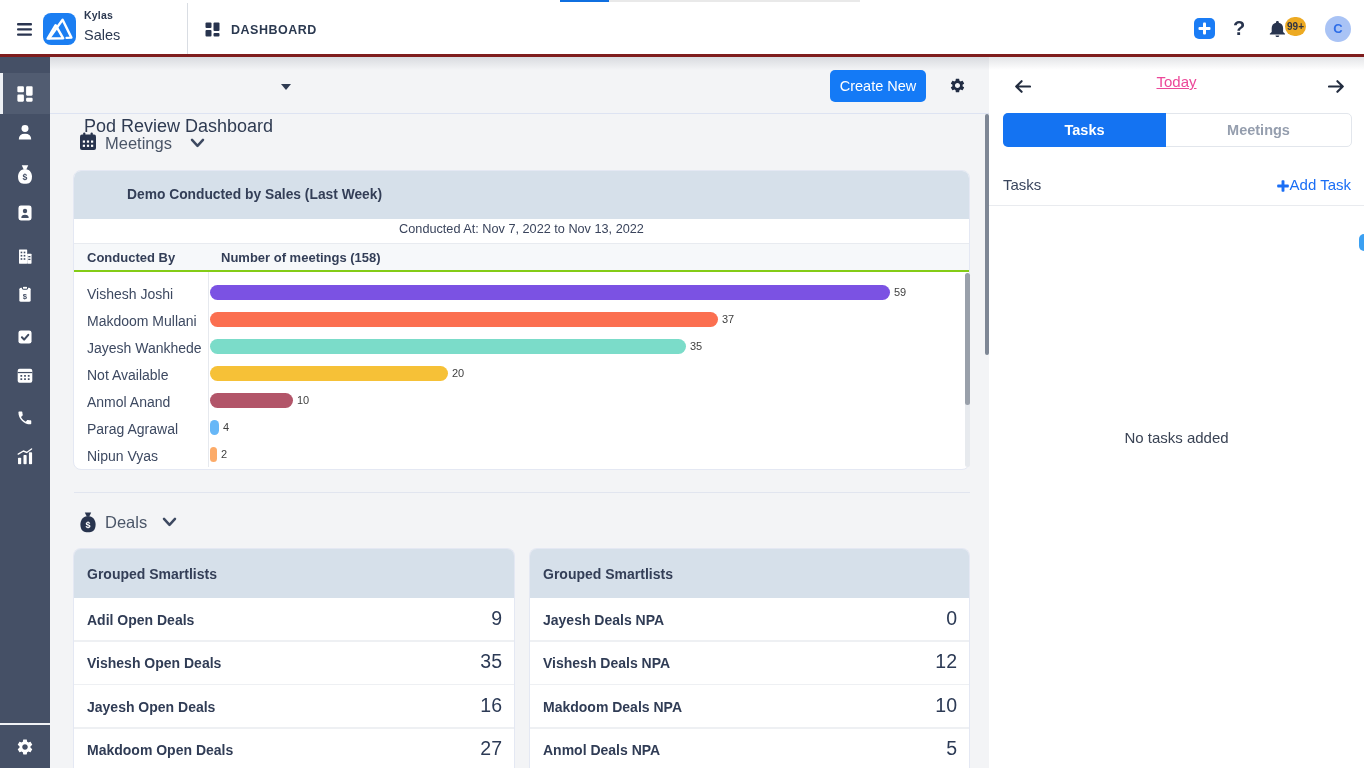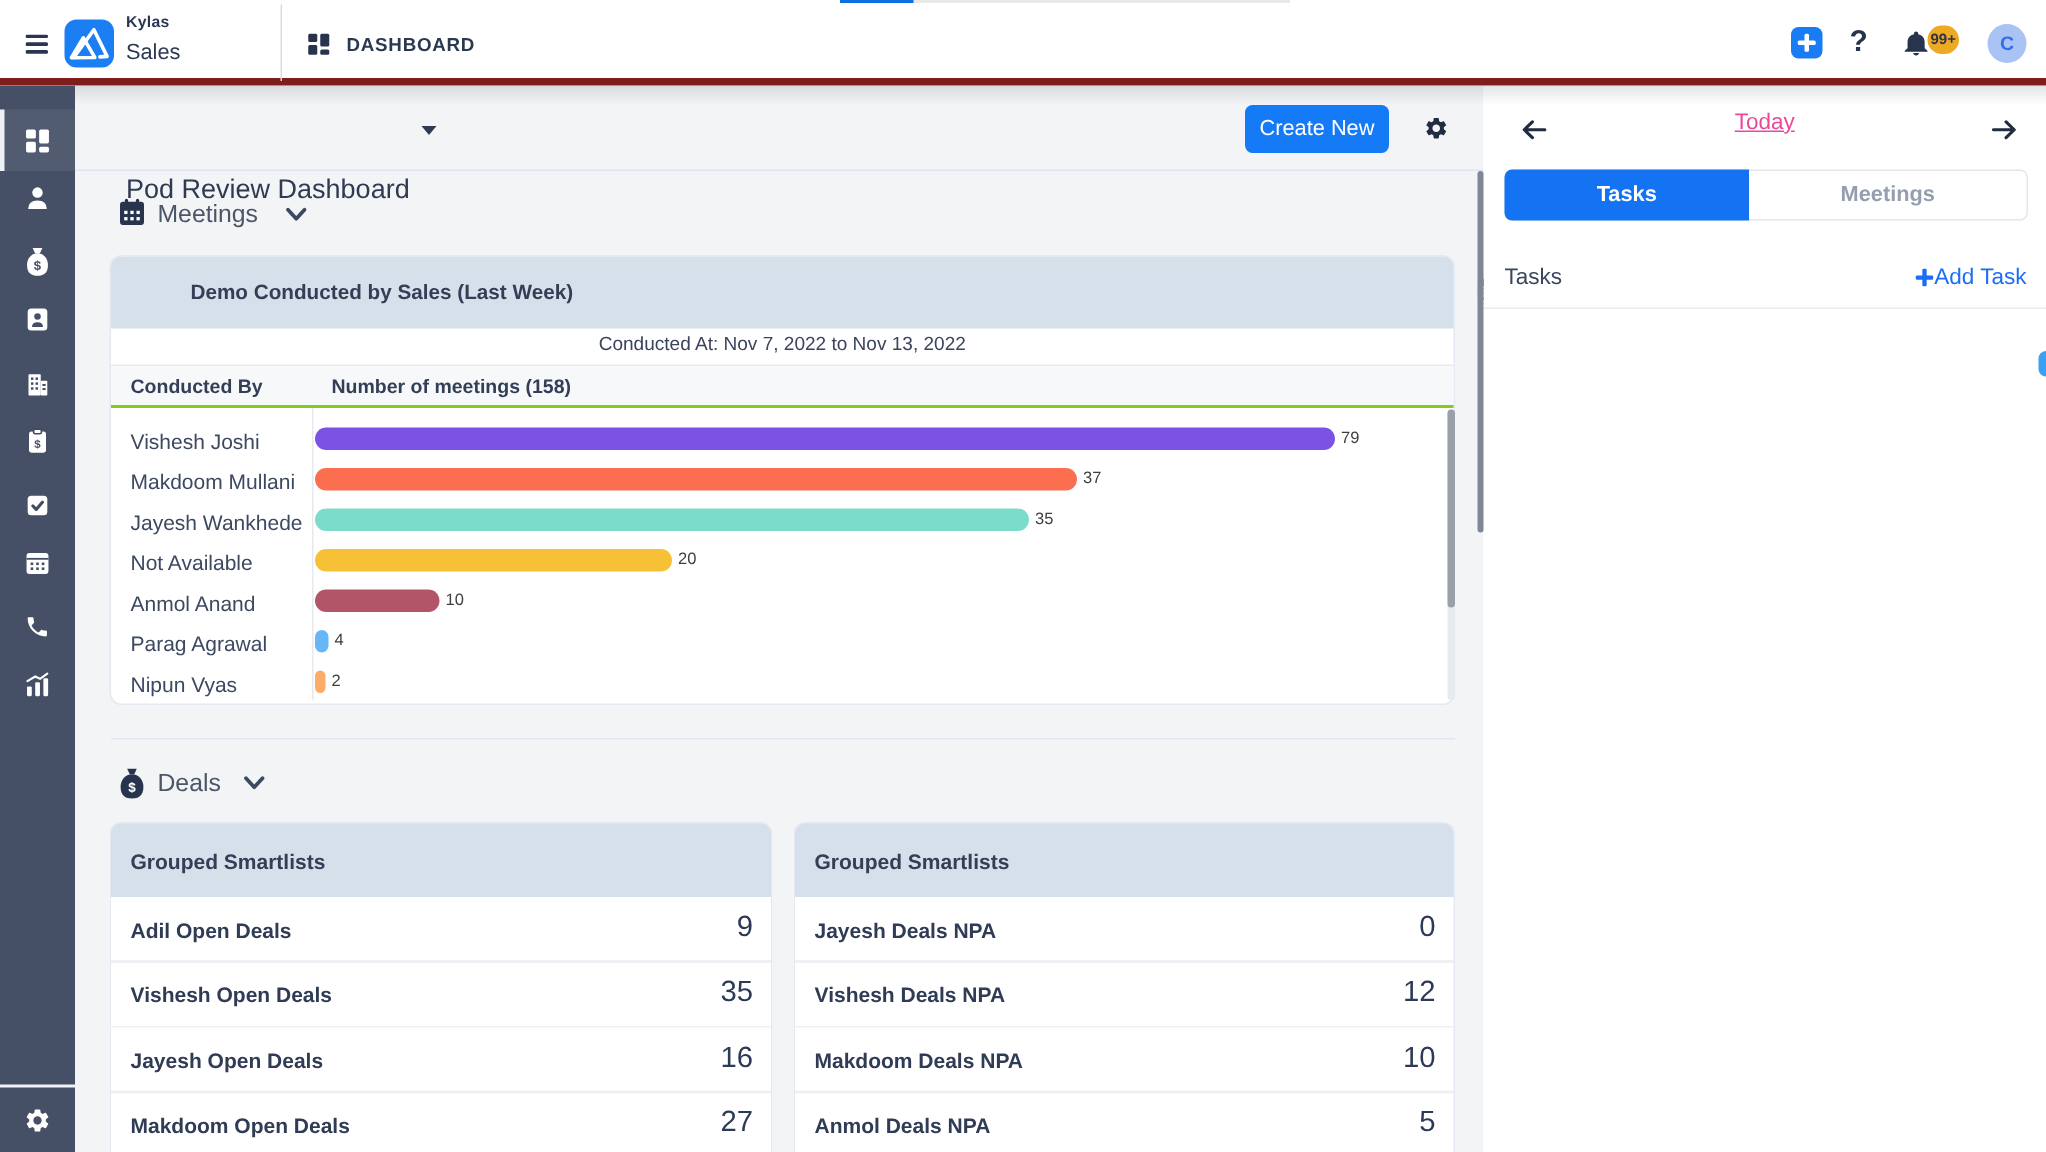--- a/index.html
+++ b/index.html
@@ -1,20 +1,20 @@
 <!DOCTYPE html>
 <html><head>
 <meta charset="utf-8">
 <style>
 * { margin:0; padding:0; box-sizing:border-box; } svg { display:block; }
 html,body { width:1364px; height:768px; overflow:hidden; font-family:"Liberation Sans",sans-serif; background:#fff; }
 .abs { position:absolute; }
 #stage { position:relative; width:1364px; height:768px; }
 
-#topbar { left:0; top:0; width:1364px; height:57px; background:#fff; border-bottom:5px solid #7f1d1d; z-index:30; }
+#topbar { left:0; top:0; width:1364px; height:57px; background:#fff; border-bottom:3px solid #7f1d1d; z-index:30; }
 #ptrack { left:560px; top:0; width:300px; height:2px; background:#e9e9e9; z-index:40; }
 #pfill { left:0; top:0; width:49px; height:2px; background:#0f6fe0; }
 #shadow { left:0; top:57px; width:1364px; height:13px; background:linear-gradient(to bottom, rgba(40,50,70,0.13), rgba(40,50,70,0)); z-index:25; pointer-events:none; }
 #logo { left:43px; top:13px; width:33px; height:32px; background:#1b7ef2; border-radius:8px; }
 .klabel { left:84px; top:9px; font-size:10.5px; font-weight:bold; color:#2b3850; letter-spacing:.2px; }
 .slabel { left:84px; top:27px; font-size:14.5px; font-weight:500; color:#2b3850; }
 #tdivider { left:187px; top:3px; width:1px; height:51px; background:#d9dde3; }
 #dashtxt { left:231px; top:22.5px; font-size:12.5px; font-weight:bold; color:#2b3950; letter-spacing:0.5px; }
 #plusbtn { left:1194px; top:18px; width:21px; height:21px; background:#1a7cf5; border-radius:5px; } #plusbtn svg{position:absolute;left:0;top:0;}
 #help { left:1233px; top:17px; font-size:20px; font-weight:bold; color:#28344e; }
@@ -223,21 +223,21 @@
           </span>
         </div>
     <div class="abs" id="conducted">Conducted At: Nov 7, 2022 to Nov 13, 2022</div>
     <div class="abs" id="thead">
           <b style="left:13px;">Conducted By</b>
           <b style="left:147px;">Number of meetings (158)</b>
         </div>
     <div class="abs" style="left:134px; top:101px; width:1px; height:195px; background:#e6e9ee;"></div>
 <div class="cname" style="top:108px;">Vishesh Joshi</div>
 <div class="bar" style="top:114px; width:680px; background:#7b52e3;"></div>
-<div class="bval" style="left:820px; top:114px;">79</div>
+<div class="bval" style="left:820px; top:114px;">59</div>
 <div class="cname" style="top:135px;">Makdoom Mullani</div>
 <div class="bar" style="top:141px; width:508px; background:#fb6f50;"></div>
 <div class="bval" style="left:648px; top:141px;">37</div>
 <div class="cname" style="top:162px;">Jayesh Wankhede</div>
 <div class="bar" style="top:168px; width:476px; background:#7bdcc9;"></div>
 <div class="bval" style="left:616px; top:168px;">35</div>
 <div class="cname" style="top:189px;">Not Available</div>
 <div class="bar" style="top:195px; width:238px; background:#f6c137;"></div>
 <div class="bval" style="left:378px; top:195px;">20</div>
 <div class="cname" style="top:216px;">Anmol Anand</div>
@@ -327,20 +327,21 @@
     <div id="tabmeet">Meetings</div>
   </div>
   <div class="abs" id="tasklabel">Tasks</div>
   <div class="abs" id="addtask"><svg style="display:inline-block;vertical-align:-2.5px" width="14" height="14" viewBox="0 0 14 14">
           <g fill="#1a6ef5">
             <rect x="1.2" y="5.6" width="11.6" height="2.9" rx="0.8"></rect>
             <rect x="5.55" y="1.2" width="2.9" height="11.6" rx="0.8"></rect>
           </g>
         </svg>Add Task</div>
   <div class="abs" id="rpdiv"></div>
+  <div class="abs" id="notasks">No tasks added</div>
 </div>
 
 <div class="abs" id="topbar">
   <div class="abs" id="hamb" style="left:17px; top:23px;">
         <svg width="15" height="13" viewBox="0 0 15 13">
           <g fill="#2a3550">
             <rect x="0" y="0" width="15" height="2.4" rx="1"></rect>
             <rect x="0" y="5.2" width="15" height="2.4" rx="1"></rect>
             <rect x="0" y="10.4" width="15" height="2.4" rx="1"></rect>
           </g>

